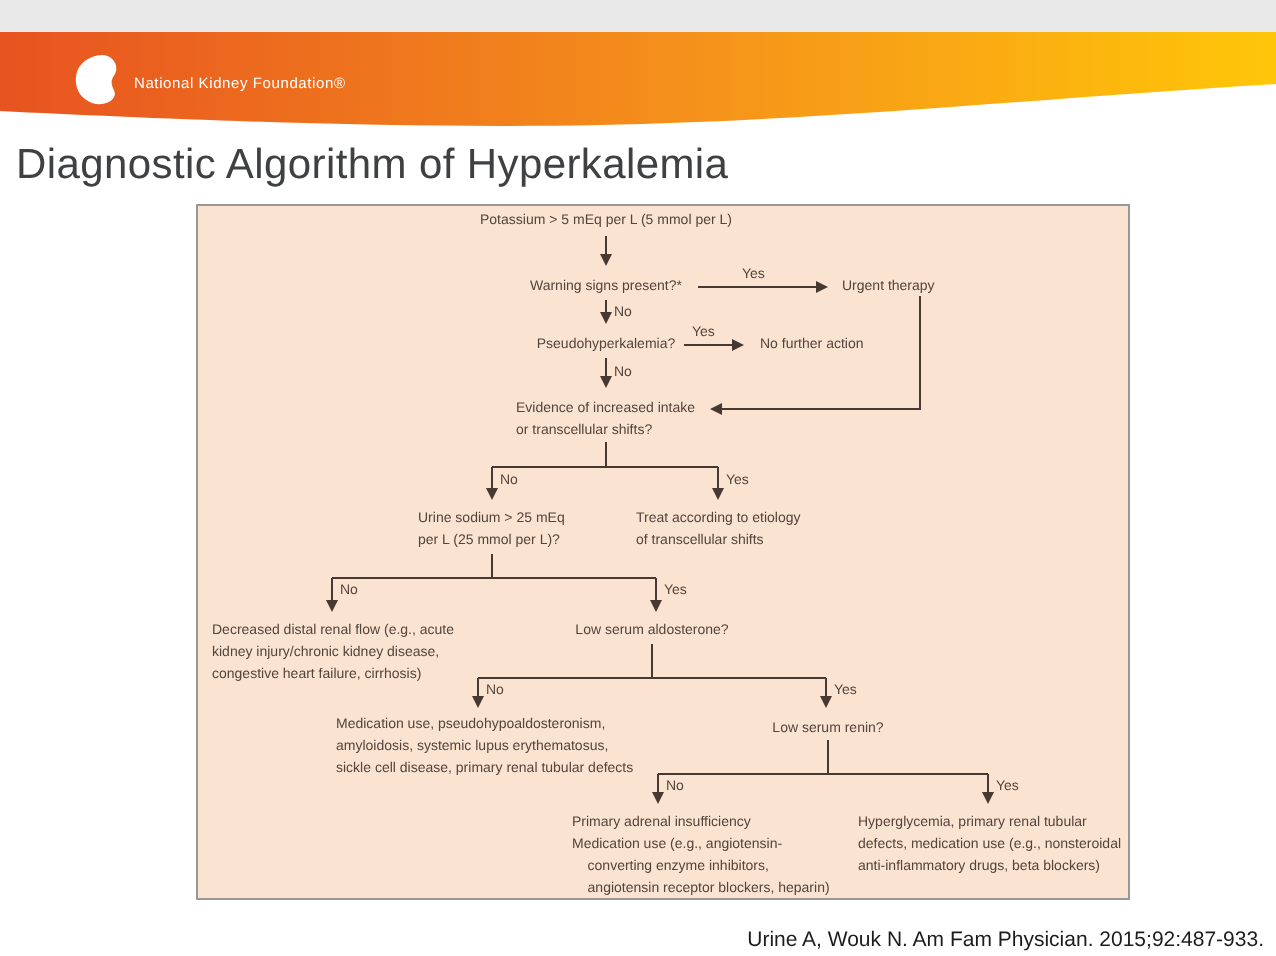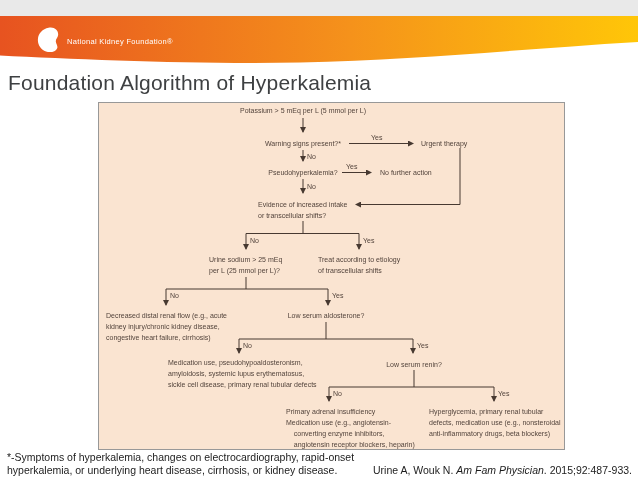--- a/index.html
+++ b/index.html
@@ -33,21 +33,21 @@
   .yn{position:absolute;font-size:7px;line-height:8px;color:#53443c;}
   
   .footnote{
     position:absolute;left:7px;top:435px;font-size:10.5px;line-height:12.5px;
     color:#1c1c1c;white-space:pre;
   }
   .citation{
     position:absolute;right:6px;top:448px;font-size:10.5px;color:#1c1c1c;
     white-space:nowrap;
   }
-  .citation .it{font-style:italic;}
+  .citation .it{}
   .bottom-bar{
     position:absolute;left:0;top:469px;width:638px;height:9px;
     background:linear-gradient(90deg,#e7431c 0%,#f5921b 55%,#ffb906 100%);
   }
 </style>
 </head>
 <body>
 
 <div class="slide">
 
@@ -62,21 +62,21 @@
     <path d="M0,0 H638 V26 C520,33 420,44 300,46.5 C200,48.5 80,43.5 0,39.5 Z" fill="url(#hdr)"></path>
   </svg>
 
   <svg class="logo" viewBox="0 0 24 27" aria-hidden="true">
     <path fill="#ffffff" d="M12,0.8 C18,-0.6 22.5,3.4 22,8.2 C21.7,11 19.4,12.2 19.6,15
       C19.8,17.8 22,19.4 21,22 C19.6,25.6 14,27 9.4,25.4 C4,23.5 0.6,18.6 1,12.6
       C1.4,6.2 6,2.2 12,0.8 Z"></path>
   </svg>
   <div class="brand">National Kidney Foundation®</div>
 
-  <div class="page-title">Foundation Algorithm of Hyperkalemia</div>
+  <div class="page-title">Diagnostic Algorithm of Hyperkalemia</div>
 
   <div class="panel">
 
     <svg width="465" height="346" viewBox="0 0 465 346" aria-hidden="true">
       <defs>
         <marker id="ah" markerWidth="6" markerHeight="6" refX="5" refY="3" orient="auto">
           <path d="M0,0 L6,3 L0,6 Z" fill="#473931"></path>
         </marker>
       </defs>
       <g stroke="#473931" stroke-width="1" fill="none">
@@ -145,18 +145,16 @@
     <div class="yn" style="left:151px;top:134px;">No</div>
     <div class="yn" style="left:264px;top:134px;">Yes</div>
     <div class="yn" style="left:71px;top:189px;">No</div>
     <div class="yn" style="left:233px;top:189px;">Yes</div>
     <div class="yn" style="left:144px;top:239px;">No</div>
     <div class="yn" style="left:318px;top:239px;">Yes</div>
     <div class="yn" style="left:234px;top:287px;">No</div>
     <div class="yn" style="left:399px;top:287px;">Yes</div>
   </div>
 
-  <div class="footnote">*-Symptoms of hyperkalemia, changes on electrocardiography, rapid-onset
-hyperkalemia, or underlying heart disease, cirrhosis, or kidney disease.</div>
   <div class="citation"><span>Urine A, Wouk N. </span><span class="it">Am Fam Physician</span><span>. 2015;92:487-933.</span></div>
 
   <div class="bottom-bar"></div>
 </div>
 
 </body></html>

